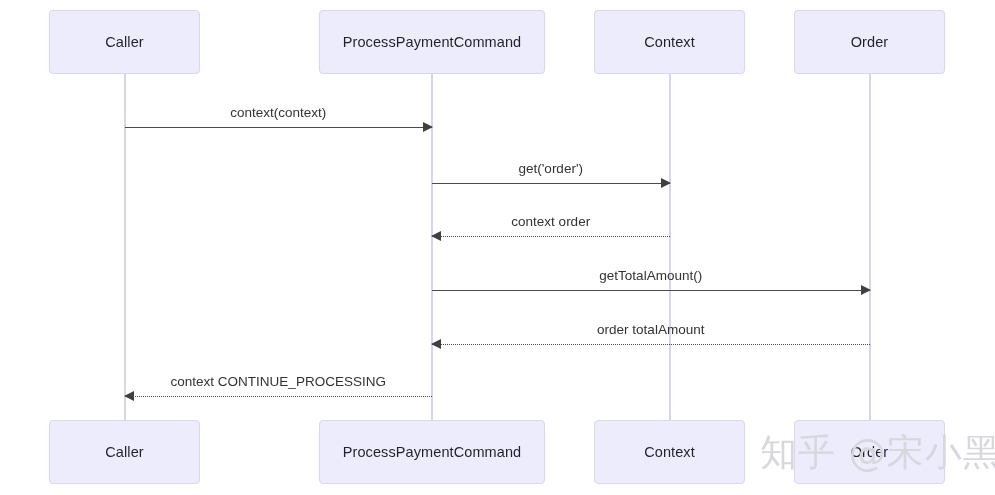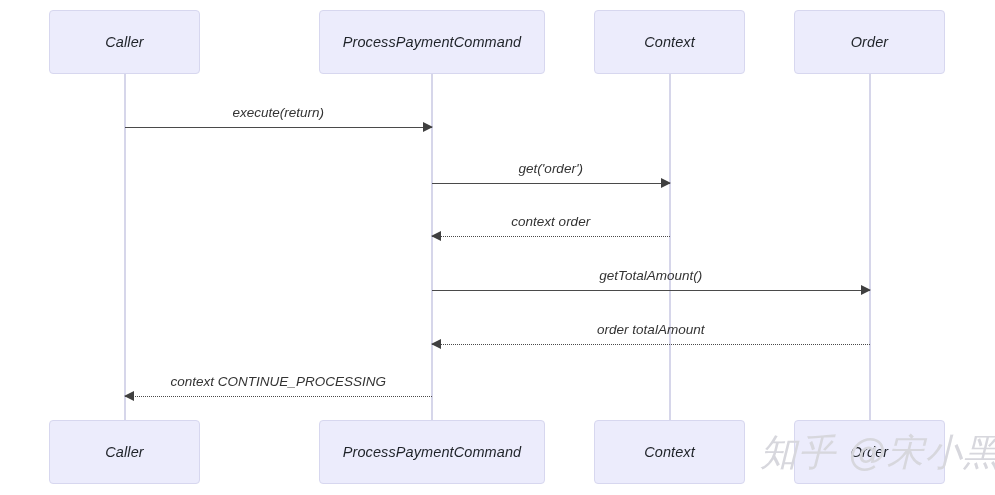--- a/index.html
+++ b/index.html
@@ -11,21 +11,20 @@
     width: 995px;
     height: 495px;
     font-family: "Liberation Sans", sans-serif;
     overflow: hidden;
   }
   #diagram {
     position: relative;
     width: 995px;
     height: 495px;
     background: #ffffff;
-    font-style: italic;
   }
   .lifeline {
     position: absolute;
     width: 2px;
     background: #d6d6ea;
     top: 74px;
     height: 346px;
   }
   .actor-box {
     position: absolute;
@@ -118,21 +117,21 @@
       </div>
       <div class="actor-box" style="left: 794px; width: 151px; top: 10px;">
         <span class="actor-label">Order</span>
       </div>
     </div>
 
   <div id="messages">
       <div class="message" style="left: 124.5px; width: 307.5px; top: 127px;">
         <div class="msg-line"></div>
         <div class="arrow-head right"></div>
-        <div class="msg-label">execute(return)</div>
+        <div class="msg-label">context(context)</div>
       </div>
       <div class="message" style="left: 432px; width: 237.5px; top: 183px;">
         <div class="msg-line"></div>
         <div class="arrow-head right"></div>
         <div class="msg-label">get('order')</div>
       </div>
       <div class="message" style="left: 432px; width: 237.5px; top: 236px;">
         <div class="msg-line dotted"></div>
         <div class="arrow-head left"></div>
         <div class="msg-label">context order</div>

